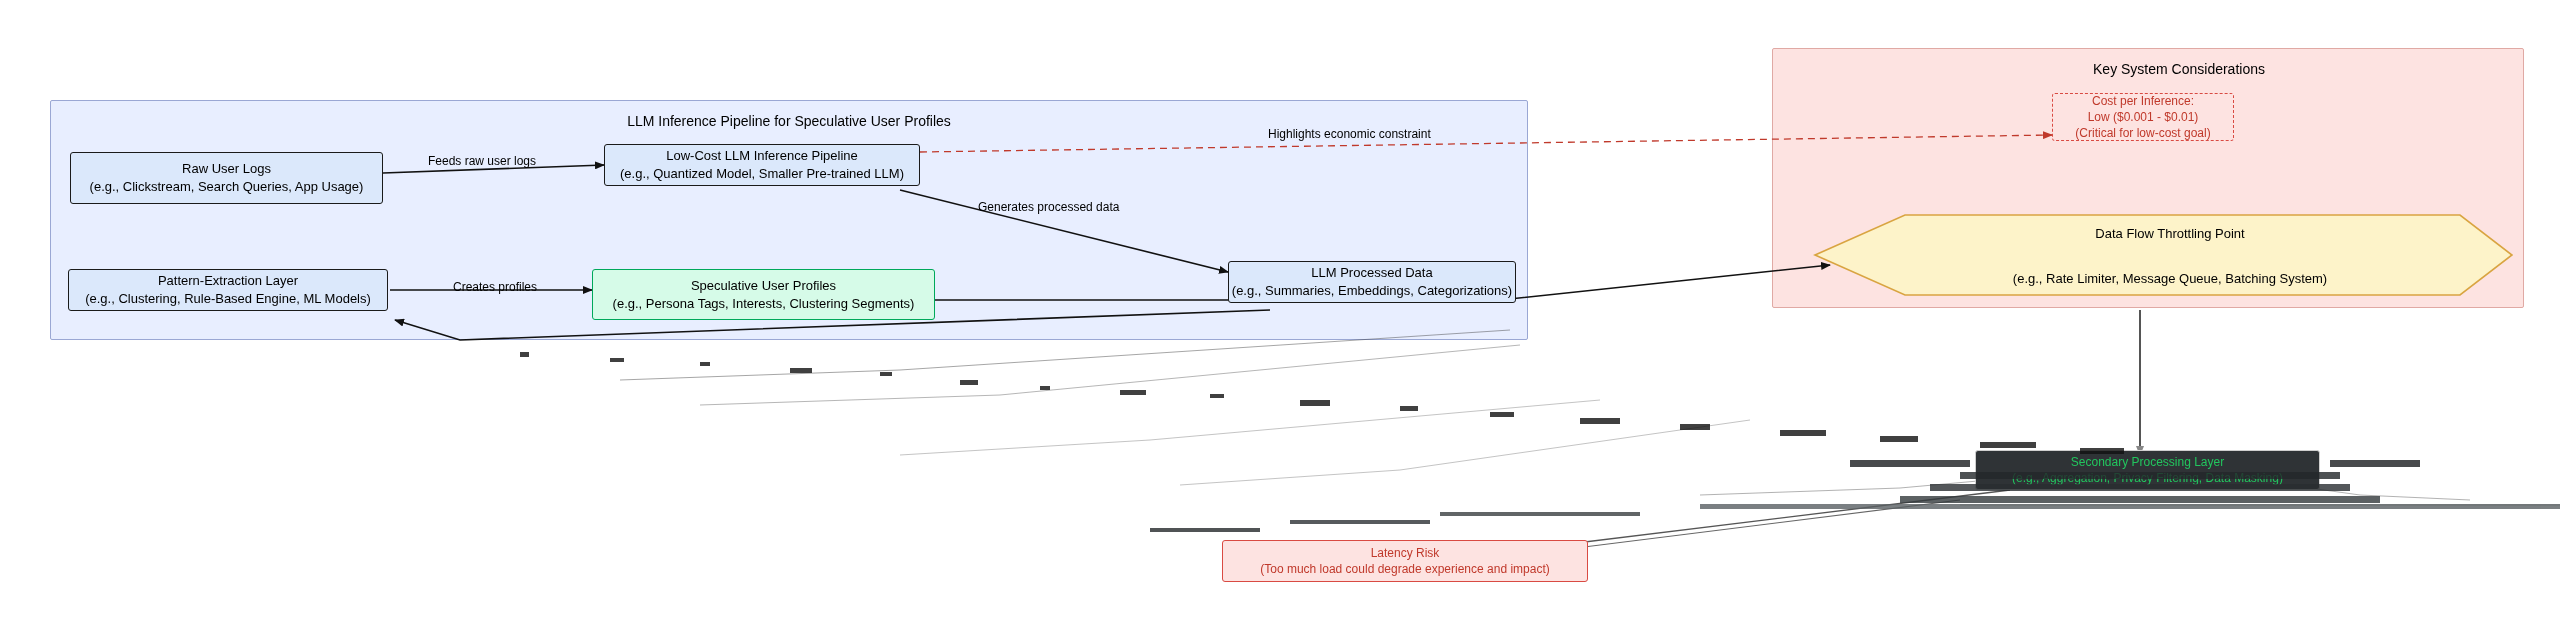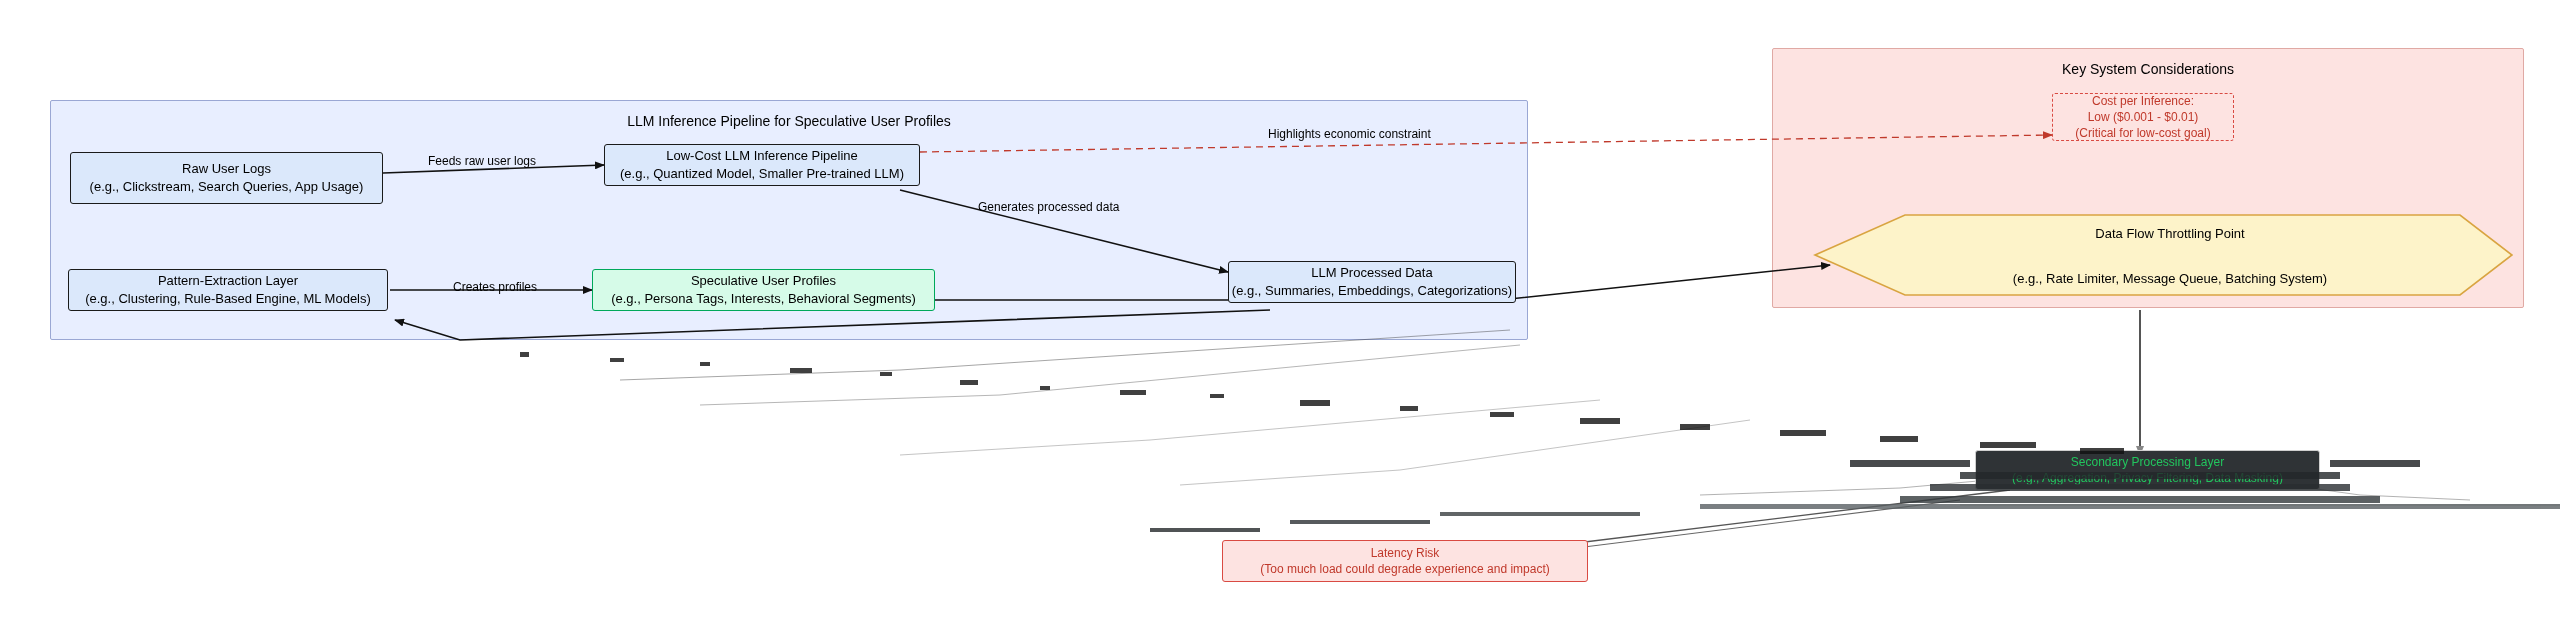--- a/index.html
+++ b/index.html
@@ -57,20 +57,21 @@
 
   .cluster-pipeline {
     background: #e8eeff;
     border: 1px solid #9aa7d4;
     border-radius: 2px;
   }
   .cluster-considerations {
     background: #fde3e1;
     border: 1px solid #e0a9a4;
     border-radius: 2px;
+    padding-left: 31px;
   }
 
   .box {
     background: #dbe8fb;
     border: 1px solid #1a1a1a;
     border-radius: 3px;
   }
   .box-green {
     background: #d6fbe8;
     border: 1.5px solid #00a85a;
@@ -191,23 +192,23 @@
   <div class="node box" style="left:1228px; top:261px; width:288px; height:42px;">
     <div class="l1">LLM Processed Data</div>
     <div class="l2">(e.g., Summaries, Embeddings, Categorizations)</div>
   </div>
 
   <div class="node box" style="left:68px; top:269px; width:320px; height:42px;">
     <div class="l1">Pattern-Extraction Layer</div>
     <div class="l2">(e.g., Clustering, Rule-Based Engine, ML Models)</div>
   </div>
 
-  <div class="node box-green" style="left:592px; top:269px; width:343px; height:42px;">
+  <div class="node box-green" style="left:592px; top:269px; width:343px; height:51px;">
     <div class="l1">Speculative User Profiles</div>
-    <div class="l2">(e.g., Persona Tags, Interests, Behavioral Segments)</div>
+    <div class="l2">(e.g., Persona Tags, Interests, Clustering Segments)</div>
   </div>
 
   <div class="node box-pink-dash" style="left:2052px; top:93px; width:182px; height:48px;">
     <div class="l1">Cost per Inference:</div>
     <div class="l2">Low ($0.001 - $0.01)</div>
     <div class="l2">(Critical for low-cost goal)</div>
   </div>
 
   <div class="hexnode" style="left:1880px; top:235px; width:580px; height:42px;gap:30px;">
     <div class="l1">Data Flow Throttling Point</div>

